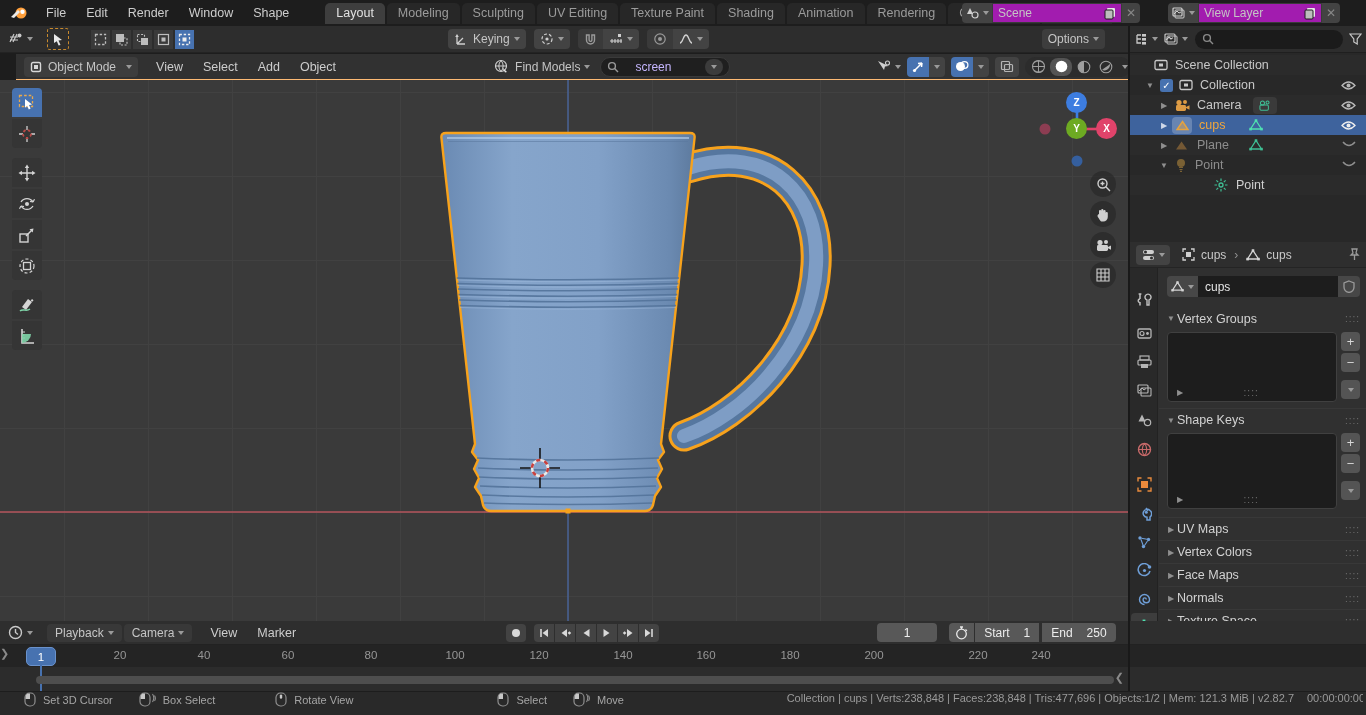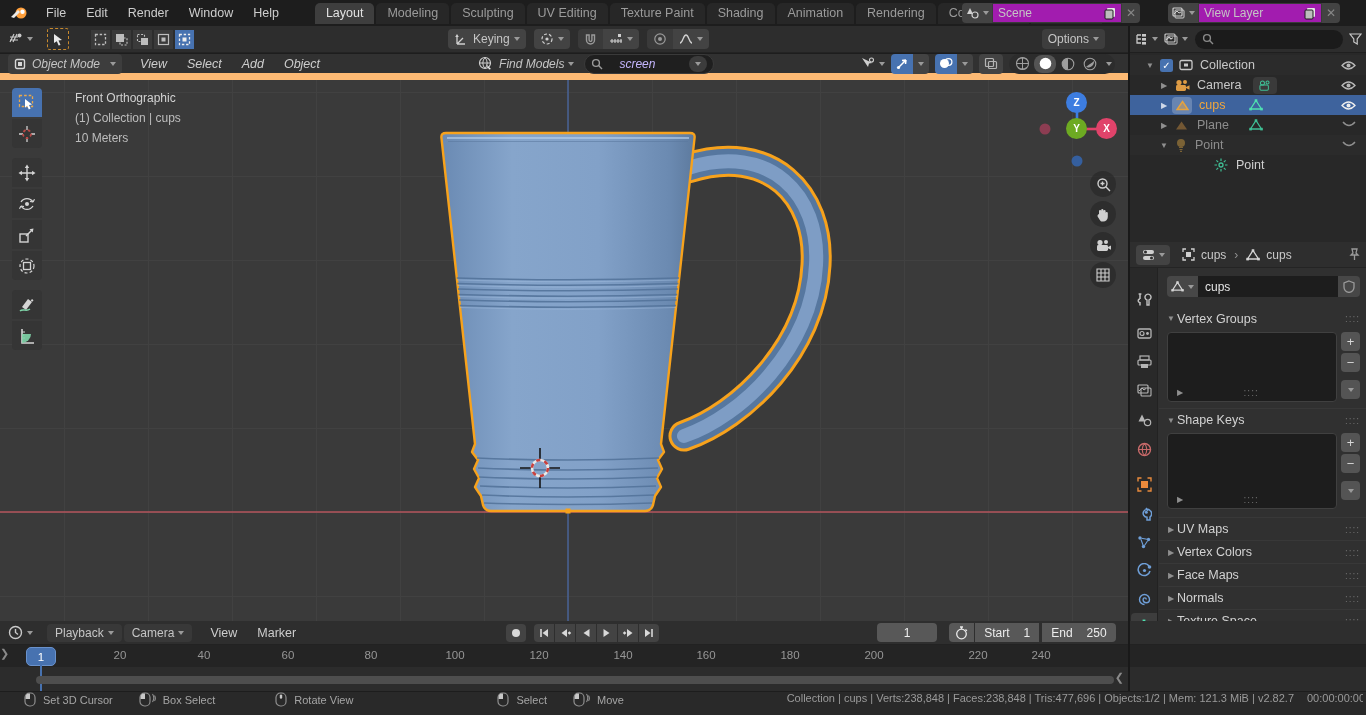--- a/index.html
+++ b/index.html
@@ -16,21 +16,21 @@
   .menu-item{padding:0 10px;color:#cdcdcd;font-size:12.5px;}
   .wtab{padding:3px 11px 4px;margin-right:2px;background:#272727;color:#9b9b9b;border-radius:5px 5px 0 0;font-size:12.5px;}
   .wtab.active{background:#3e3e3e;color:#e2e2e2;}
   .idfield{background:#a21caf;border:1px solid #3a3a3a;border-radius:4px;height:20px;display:flex;align-items:center;padding:0 5px;}
   
   #toolrow{left:0;top:26px;width:1129px;height:27px;background:#2d2d2d;border-bottom:1px solid #232323;display:flex;align-items:center;}
   .selmode{width:19px;height:19px;background:#3a3a3a;display:flex;align-items:center;justify-content:center;}
   .pillgroup{display:flex;height:20px;border-radius:4px;overflow:hidden;}
   .pillseg{background:#434343;display:flex;align-items:center;padding:0 6px;height:100%;}
   
-  #vpheader{left:0;top:54px;width:1129px;height:26px;background:#313131;border-bottom:7px solid #fdba74;display:flex;align-items:center;font-style:italic;}
+  #vpheader{left:16px;top:54px;width:1129px;height:26px;background:#313131;border-bottom:1px solid #fdba74;display:flex;align-items:center;}
   
   #viewport{left:0;top:80px;width:1129px;height:541px;background-color:#3a3a3a;
     background-image:linear-gradient(#414141 1px,transparent 1px),linear-gradient(90deg,#414141 1px,transparent 1px);
     background-size:84px 84px;background-position:64px 12px;overflow:hidden;}
   .vtool{width:30px;height:29px;background:#353535;display:flex;align-items:center;justify-content:center;}
   .navball{position:absolute;border-radius:50%;display:flex;align-items:center;justify-content:center;font-weight:bold;font-size:10px;color:#fff;}
   .navbtn{position:absolute;width:26px;height:26px;border-radius:50%;background:rgba(35,35,35,.55);display:flex;align-items:center;justify-content:center;}
   
   #outliner{left:1130px;top:26px;width:236px;height:216px;background:#282828;}
   #outliner-header{height:27px;background:#2d2d2d;border-bottom:1px solid #1f1f1f;display:flex;align-items:center;padding:0 4px;}
@@ -68,21 +68,21 @@
       <svg width="18" height="14" viewBox="0 0 18 14">
           <circle cx="11" cy="7" r="5.5" fill="#ff9f3a"></circle>
           <circle cx="12.5" cy="5.8" r="2.2" fill="#fff"></circle>
           <path d="M1,11 L8,4 l2,2 -6,6 Z" fill="#eaeaea"></path>
         </svg>
     </span>
     <span class="menu-item">File</span>
     <span class="menu-item">Edit</span>
     <span class="menu-item">Render</span>
     <span class="menu-item">Window</span>
-    <span class="menu-item">Help</span>
+    <span class="menu-item">Shape</span>
     <div class="row" style="margin-left:26px">
       <span class="wtab active">Layout</span>
       <span class="wtab">Modeling</span>
       <span class="wtab">Sculpting</span>
       <span class="wtab">UV Editing</span>
       <span class="wtab">Texture Paint</span>
       <span class="wtab">Shading</span>
       <span class="wtab">Animation</span>
       <span class="wtab">Rendering</span>
       <span class="wtab">Compositing</span>
@@ -384,25 +384,20 @@
         <rect x="565.5" y="428.5" width="5" height="5" fill="#f7a21c"></rect>
       </g>
     </svg>
 
     <svg class="abs" style="left:518px;top:366px" width="44" height="44" viewBox="0 0 44 44">
       <path d="M22,2 V13 M22,31 V42 M2,22 H13 M31,22 H42" stroke="#141414" stroke-width="1.6"></path>
       <circle cx="22" cy="22" r="8" fill="none" stroke="#e8e8e8" stroke-width="2.6"></circle>
       <circle cx="22" cy="22" r="8" fill="none" stroke="#c8413f" stroke-width="2.6" stroke-dasharray="4.2 4.2"></circle>
     </svg>
 
-    <div class="abs" style="left:75px;top:8px;line-height:20px">
-      <div style="color:#d2d2d2;font-size:12px">Front Orthographic</div>
-      <div style="color:#bdbdbd;font-size:12px">(1) Collection | cups</div>
-      <div style="color:#bdbdbd;font-size:12px">10 Meters</div>
-    </div>
 
     <div class="abs" style="left:12px;top:8px;display:flex;flex-direction:column;gap:2px">
       <span class="vtool" style="background:#4772b0;border-radius:4px 4px 0 0">
         <svg width="18" height="18" viewBox="0 0 18 18">
             <rect x="1.5" y="1.5" width="13" height="11" fill="none" stroke="#e9a94c" stroke-width="1.3" stroke-dasharray="2.6 2"></rect>
             <path d="M7,5 L14,10.5 l-3,.5 1.6,3.6 -1.8,.8 -1.6,-3.6 -2.2,2 Z" fill="#fff"></path>
           </svg>
       </span>
       <span class="vtool" style="border-radius:0 0 4px 4px">
         <svg width="18" height="18" viewBox="0 0 18 18">
@@ -521,20 +516,28 @@
             <path d="M7.6,7.6 L11,11" stroke="#8a8a8a" stroke-width="1.4"></path>
           </svg>
       </span>
       <span style="margin-left:6px">
         <svg width="13" height="12" viewBox="0 0 13 12">
             <path d="M1,1 H12 L8.2,6 V11 L4.8,9 V6 Z" fill="none" stroke="#c9c9c9" stroke-width="1.2"></path>
           </svg>
       </span>
     </div>
     <div style="padding-top:2px">
+      <div class="orow">
+        <span style="width:24px"></span>
+        <svg width="14" height="12" viewBox="0 0 14 12">
+            <rect x="1" y="1.5" width="12" height="9" rx="1.5" fill="none" stroke="#c9c9c9" stroke-width="1.3"></rect>
+            <rect x="5" y="4.5" width="4" height="3" fill="#c9c9c9"></rect>
+          </svg>
+        <span style="margin-left:7px">Scene Collection</span>
+      </div>
       <div class="orow">
         <span class="tri" style="margin-left:14px">▼</span>
         <span style="width:13px;height:13px;background:#4772b0;border-radius:2.5px;margin-left:4px;display:flex;align-items:center;justify-content:center;color:#fff;font-size:10px">✓</span>
         <svg width="14" height="12" viewBox="0 0 14 12" style="margin-left:6px">
             <rect x="1" y="1.5" width="12" height="9" rx="1.5" fill="none" stroke="#c9c9c9" stroke-width="1.3"></rect>
             <rect x="5" y="4.5" width="4" height="3" fill="#c9c9c9"></rect>
           </svg>
         <span style="margin-left:7px">Collection</span>
         <svg width="15" height="11" viewBox="0 0 15 11" style="margin-left:auto;margin-right:10px">
             <path d="M1,5.5 Q7.5,-1.5 14,5.5 Q7.5,12.5 1,5.5 Z" fill="none" stroke="#b8b8b8" stroke-width="1.3"></path>

